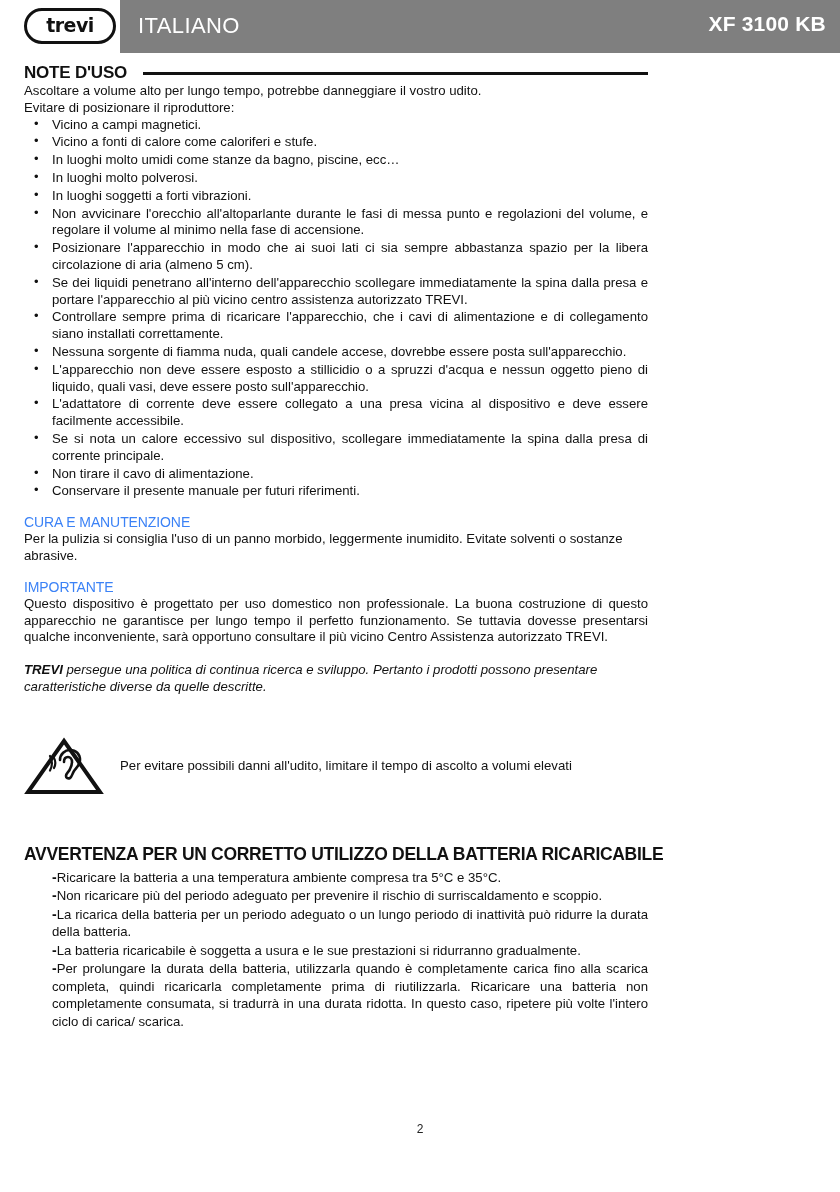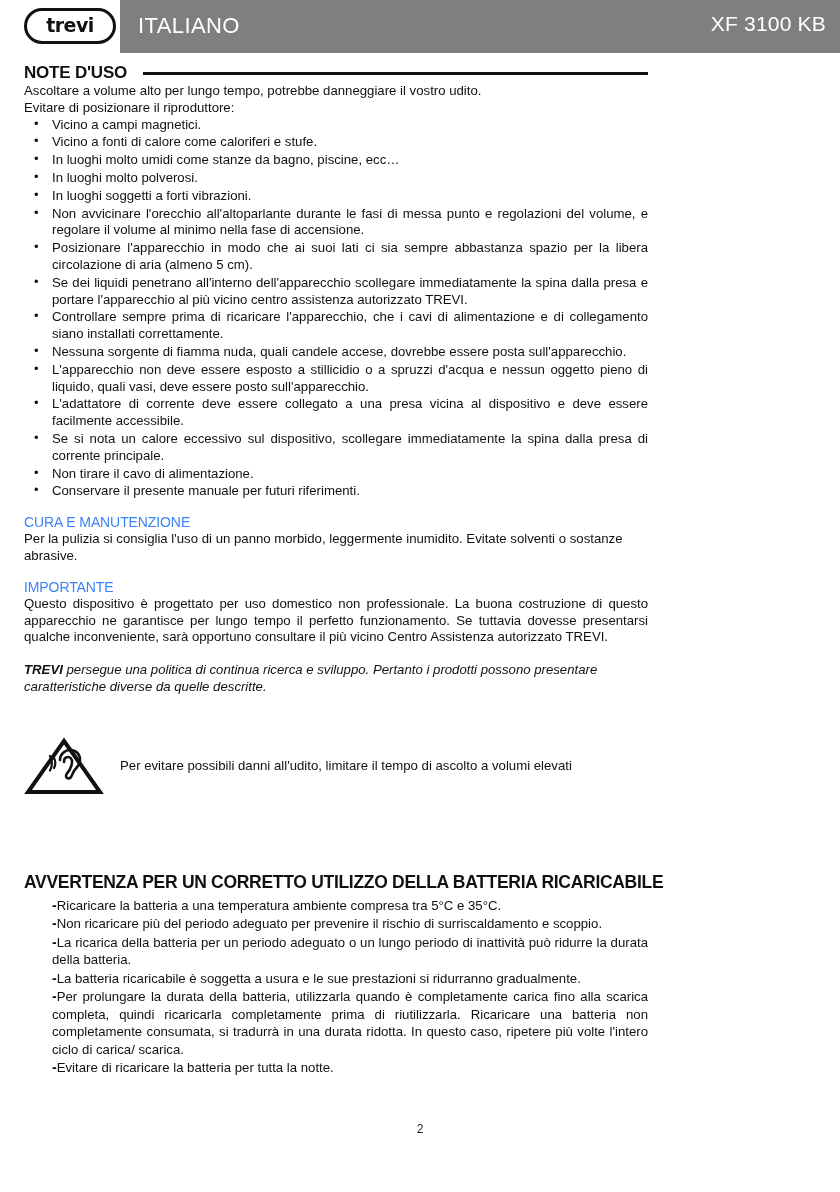--- a/index.html
+++ b/index.html
@@ -67,21 +67,21 @@
     letter-spacing: 0.4px;
     font-family: "Liberation Sans", sans-serif;
     z-index: 4;
   }
   .header-model {
     position: absolute;
     right: 14px;
     top: 12px;
     color: #ffffff;
     font-size: 21px;
-    font-weight: normal;
+    font-weight: bold;
     letter-spacing: 0.2px;
     z-index: 4;
   }
 
   
   .content {
     position: absolute;
     left: 0;
     top: 53px;
     width: 672px;
@@ -179,21 +179,21 @@
     height: 60px;
     flex: 0 0 auto;
   }
   .ear-caption {
     font-size: 13.2px;
     color: #111;
     line-height: 16px;
   }
 
   
-  .battery-sec { margin-top: 76px; }
+  .battery-sec { margin-top: 48px; }
   .battery-head {
     font-size: 17.5px;
     font-weight: bold;
     letter-spacing: -0.3px;
     white-space: nowrap;
   }
   .battery-rule {
     flex: 1 1 auto;
     height: 3px;
     background: #111;
@@ -290,20 +290,19 @@
       <div class="sec-head-row">
         <div class="battery-head">AVVERTENZA PER UN CORRETTO UTILIZZO DELLA BATTERIA RICARICABILE</div>
         <div class="battery-rule"></div>
       </div>
       <ul class="dashes" id="battery-items">
           <li class="body">Ricaricare la batteria a una temperatura ambiente compresa tra 5°C e 35°C.</li>
           <li class="body">Non ricaricare più del periodo adeguato per prevenire il rischio di surriscaldamento e scoppio.</li>
           <li class="body">La ricarica della batteria per un periodo adeguato o un lungo periodo di inattività può ridurre la durata della batteria.</li>
           <li class="body">La batteria ricaricabile è soggetta a usura e le sue prestazioni si ridurranno gradualmente.</li>
           <li class="body">Per prolungare la durata della batteria, utilizzarla quando è completamente carica fino alla scarica completa, quindi ricaricarla completamente prima di riutilizzarla. Ricaricare una batteria non completamente consumata, si tradurrà in una durata ridotta. In questo caso, ripetere più volte l'intero ciclo di carica/ scarica.</li>
-          <li class="body">Evitare di ricaricare la batteria per tutta la notte.</li>
         </ul>
     </div>
 
   </div>
 </div>
 
 <div class="page-num">2</div>
 
 </body></html>

